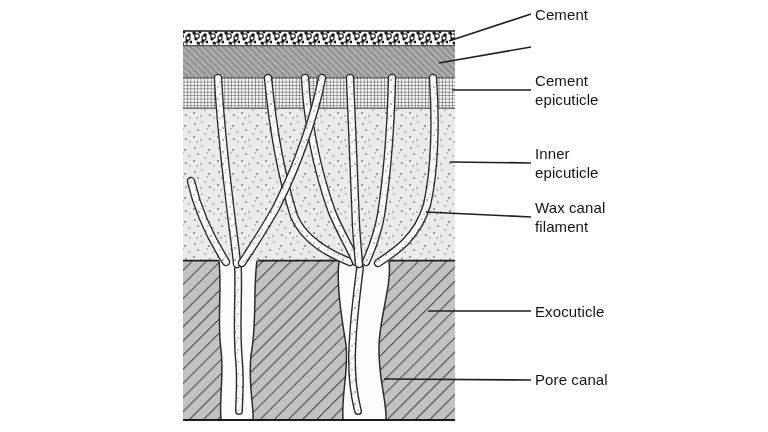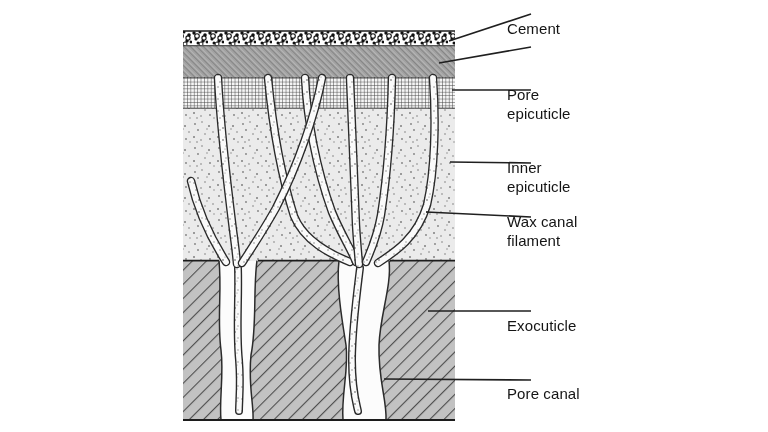--- a/index.html
+++ b/index.html
@@ -2,24 +2,23 @@
 <html><head>
 <meta charset="utf-8">
 <style>
   html,body{margin:0;padding:0;background:#ffffff;}
   .stage{
     position:relative;width:768px;height:432px;background:#ffffff;
     font-family:"Liberation Sans", sans-serif;overflow:hidden;
   }
   .diagram-svg{position:absolute;left:0;top:0;}
   .layer-label{
-    position:absolute;left:507px;width:86px;
+    position:absolute;left:535px;width:86px;
     font-size:15px;line-height:19px;color:#141414;
     letter-spacing:0.1px;
-    margin-top:14px;
   }
 </style>
 </head>
 <body>
 
 <div class="stage">
 
   <svg class="diagram-svg" width="768" height="432" viewBox="0 0 768 432" xmlns="http://www.w3.org/2000/svg">
     <defs>
 
@@ -176,19 +175,19 @@
       <line x1="531" y1="47" x2="439" y2="63"></line>
       <line x1="531" y1="90" x2="452" y2="90"></line>
       <line x1="531" y1="163" x2="450" y2="162"></line>
       <line x1="531" y1="217" x2="426" y2="212"></line>
       <line x1="531" y1="311" x2="428" y2="311"></line>
       <line x1="531" y1="380" x2="384" y2="379"></line>
     </g>
   </svg>
 
   <div class="layer-label" style="top:5px">Cement</div>
-  <div class="layer-label" style="top:71px">Pore epicuticle</div>
+  <div class="layer-label" style="top:71px">Cement epicuticle</div>
   <div class="layer-label" style="top:144px">Inner epicuticle</div>
   <div class="layer-label" style="top:198px">Wax canal filament</div>
   <div class="layer-label" style="top:370px">Pore canal</div>
   <div class="layer-label" style="top:302px">Exocuticle</div>
 
 </div>
 
 </body></html>

